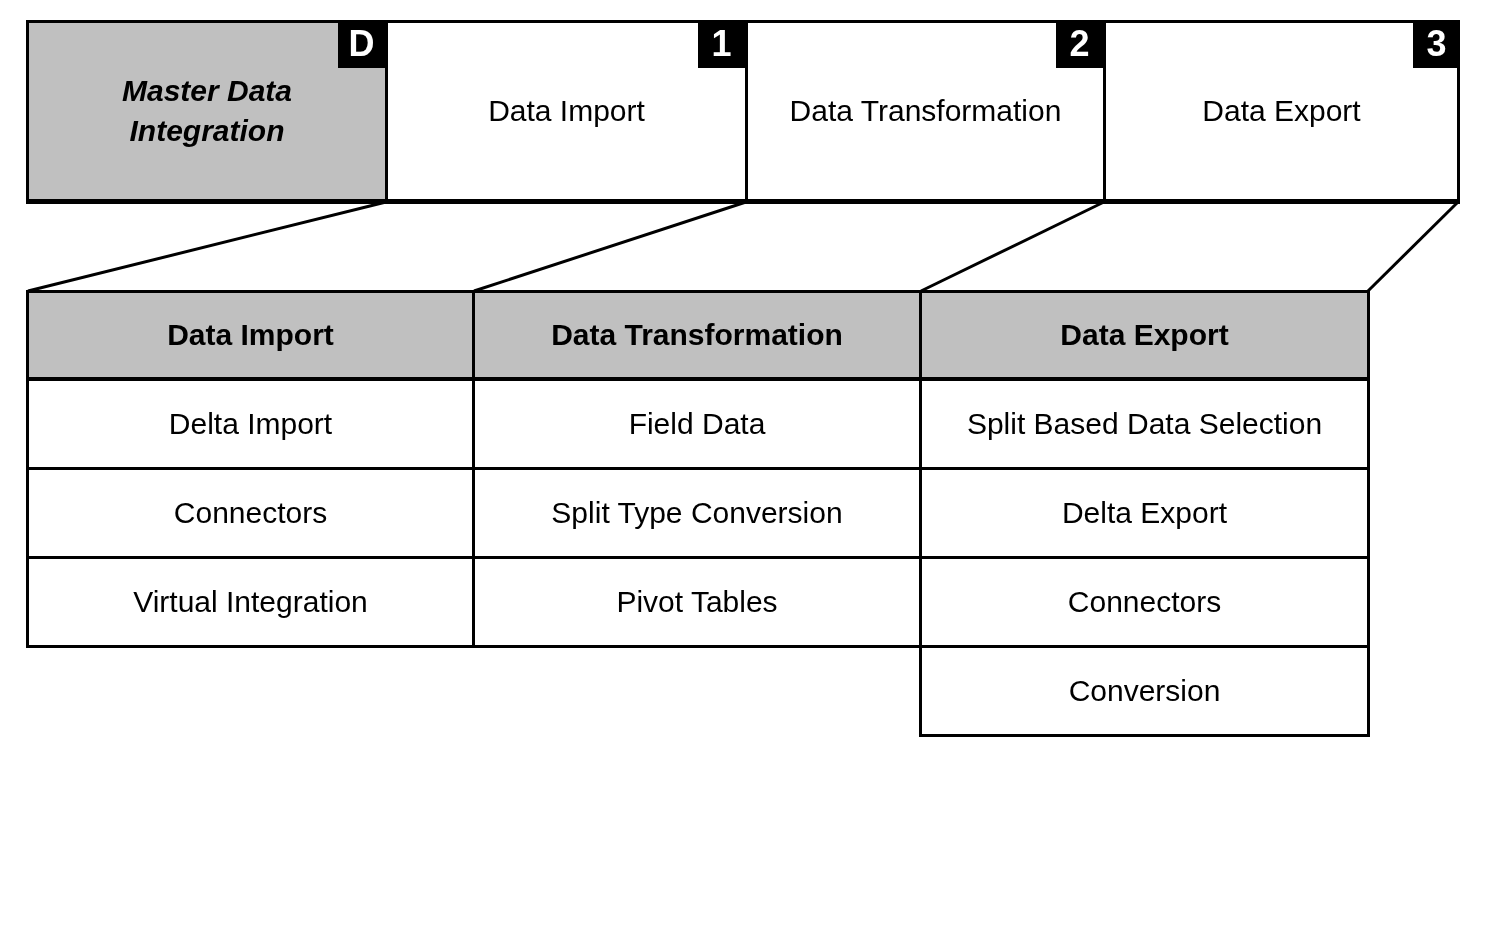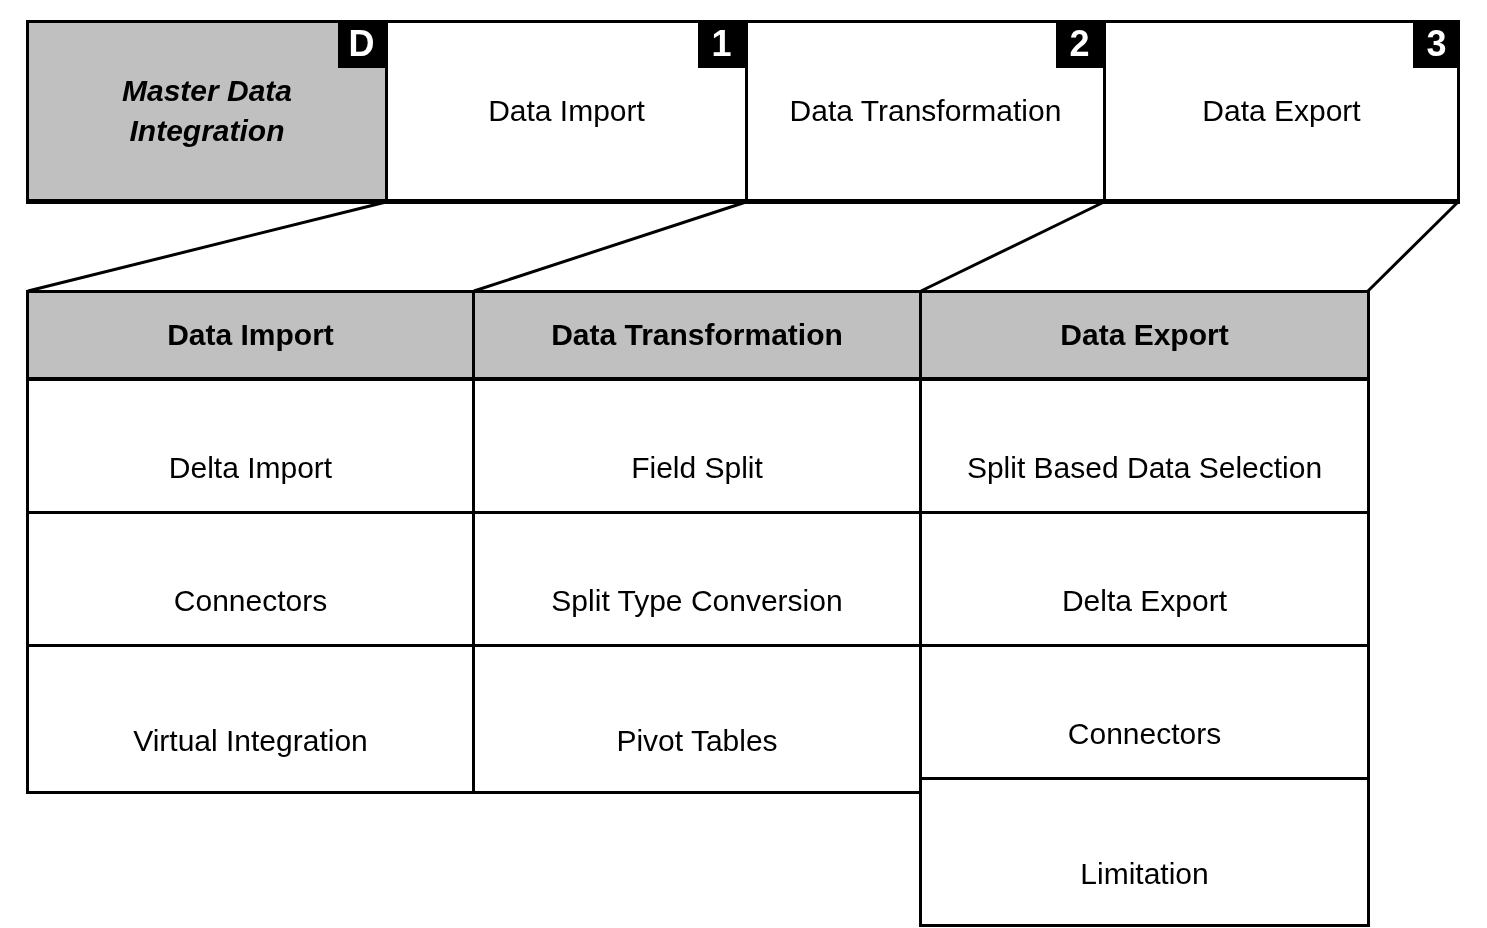--- a/index.html
+++ b/index.html
@@ -79,23 +79,22 @@
   }
   .trow {
     height: 89px;
     box-sizing: border-box;
     border-bottom: 3px solid #000;
     display: flex;
     align-items: center;
     justify-content: center;
     font-size: 30px;
     background: #ffffff;
-    margin-top: 44px;
   }
-  .trow:last-child { border-bottom: none; height: 100px; }
+  .trow:last-child { border-bottom: none; height: 86px; }
 </style>
 </head>
 <body>
 
 <div class="canvas">
 
   <svg class="connectors">
     <line x1="386" y1="202" x2="28" y2="291" stroke="#000" stroke-width="3"></line>
     <line x1="746" y1="202" x2="474" y2="291" stroke="#000" stroke-width="3"></line>
     <line x1="1104" y1="202" x2="921" y2="291" stroke="#000" stroke-width="3"></line>
@@ -124,26 +123,26 @@
 
   <div class="dtable" style="left:26px; width:449px;">
     <div class="thead">Data Import</div>
     <div class="trow">Delta Import</div>
     <div class="trow">Connectors</div>
     <div class="trow">Virtual Integration</div>
   </div>
 
   <div class="dtable" style="left:472px; width:450px;">
     <div class="thead">Data Transformation</div>
-    <div class="trow">Field Split</div>
+    <div class="trow">Field Data</div>
     <div class="trow">Split Type Conversion</div>
     <div class="trow">Pivot Tables</div>
   </div>
 
   <div class="dtable" style="left:919px; width:451px;">
     <div class="thead">Data Export</div>
     <div class="trow">Split Based Data Selection</div>
     <div class="trow">Delta Export</div>
     <div class="trow">Connectors</div>
-    <div class="trow">Limitation</div>
+    <div class="trow">Conversion</div>
   </div>
 
 </div>
 
 </body></html>

